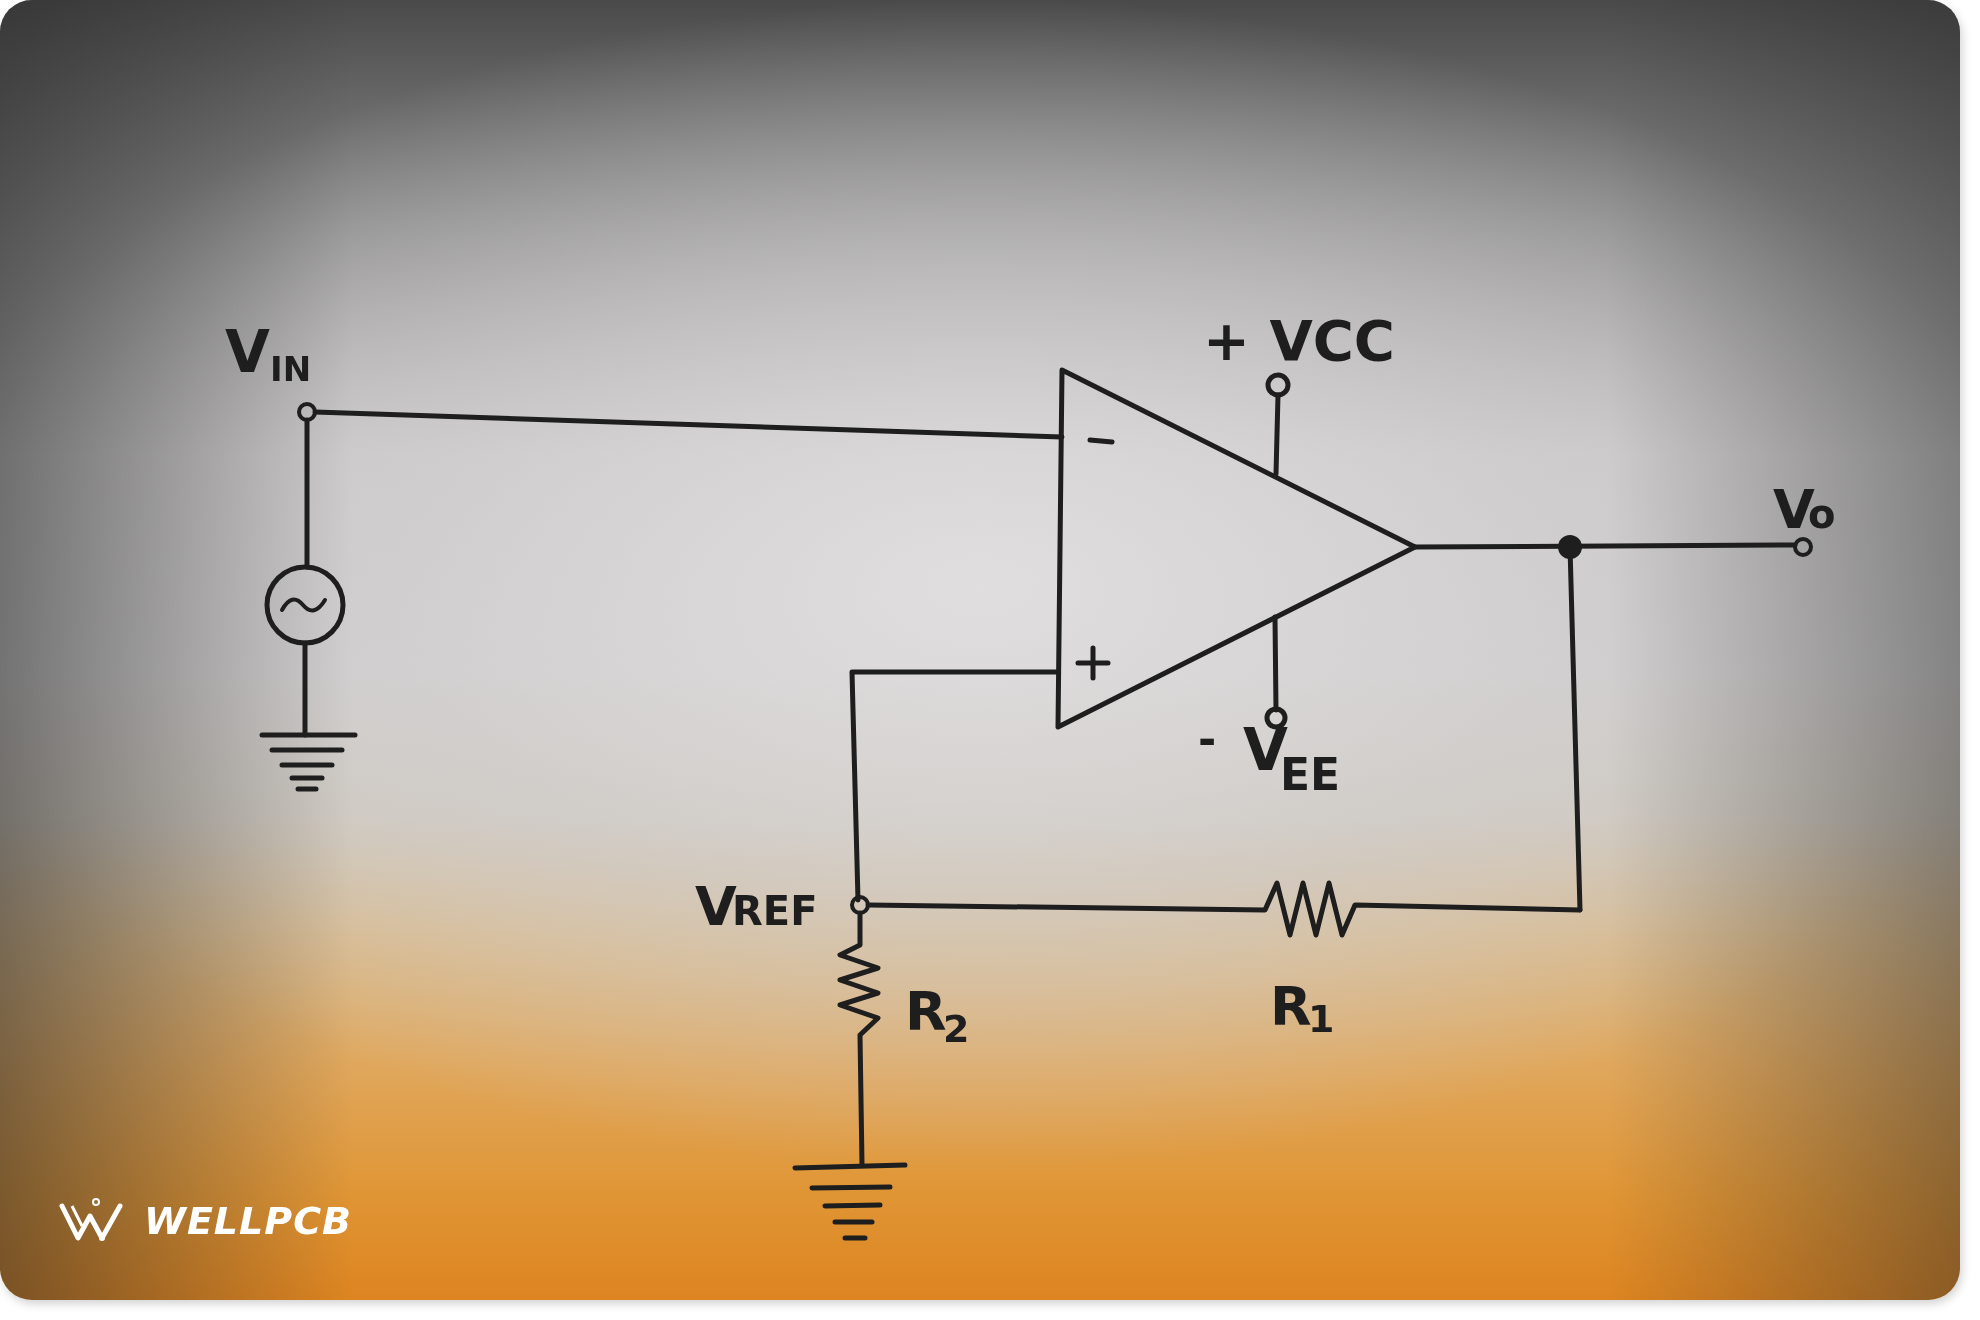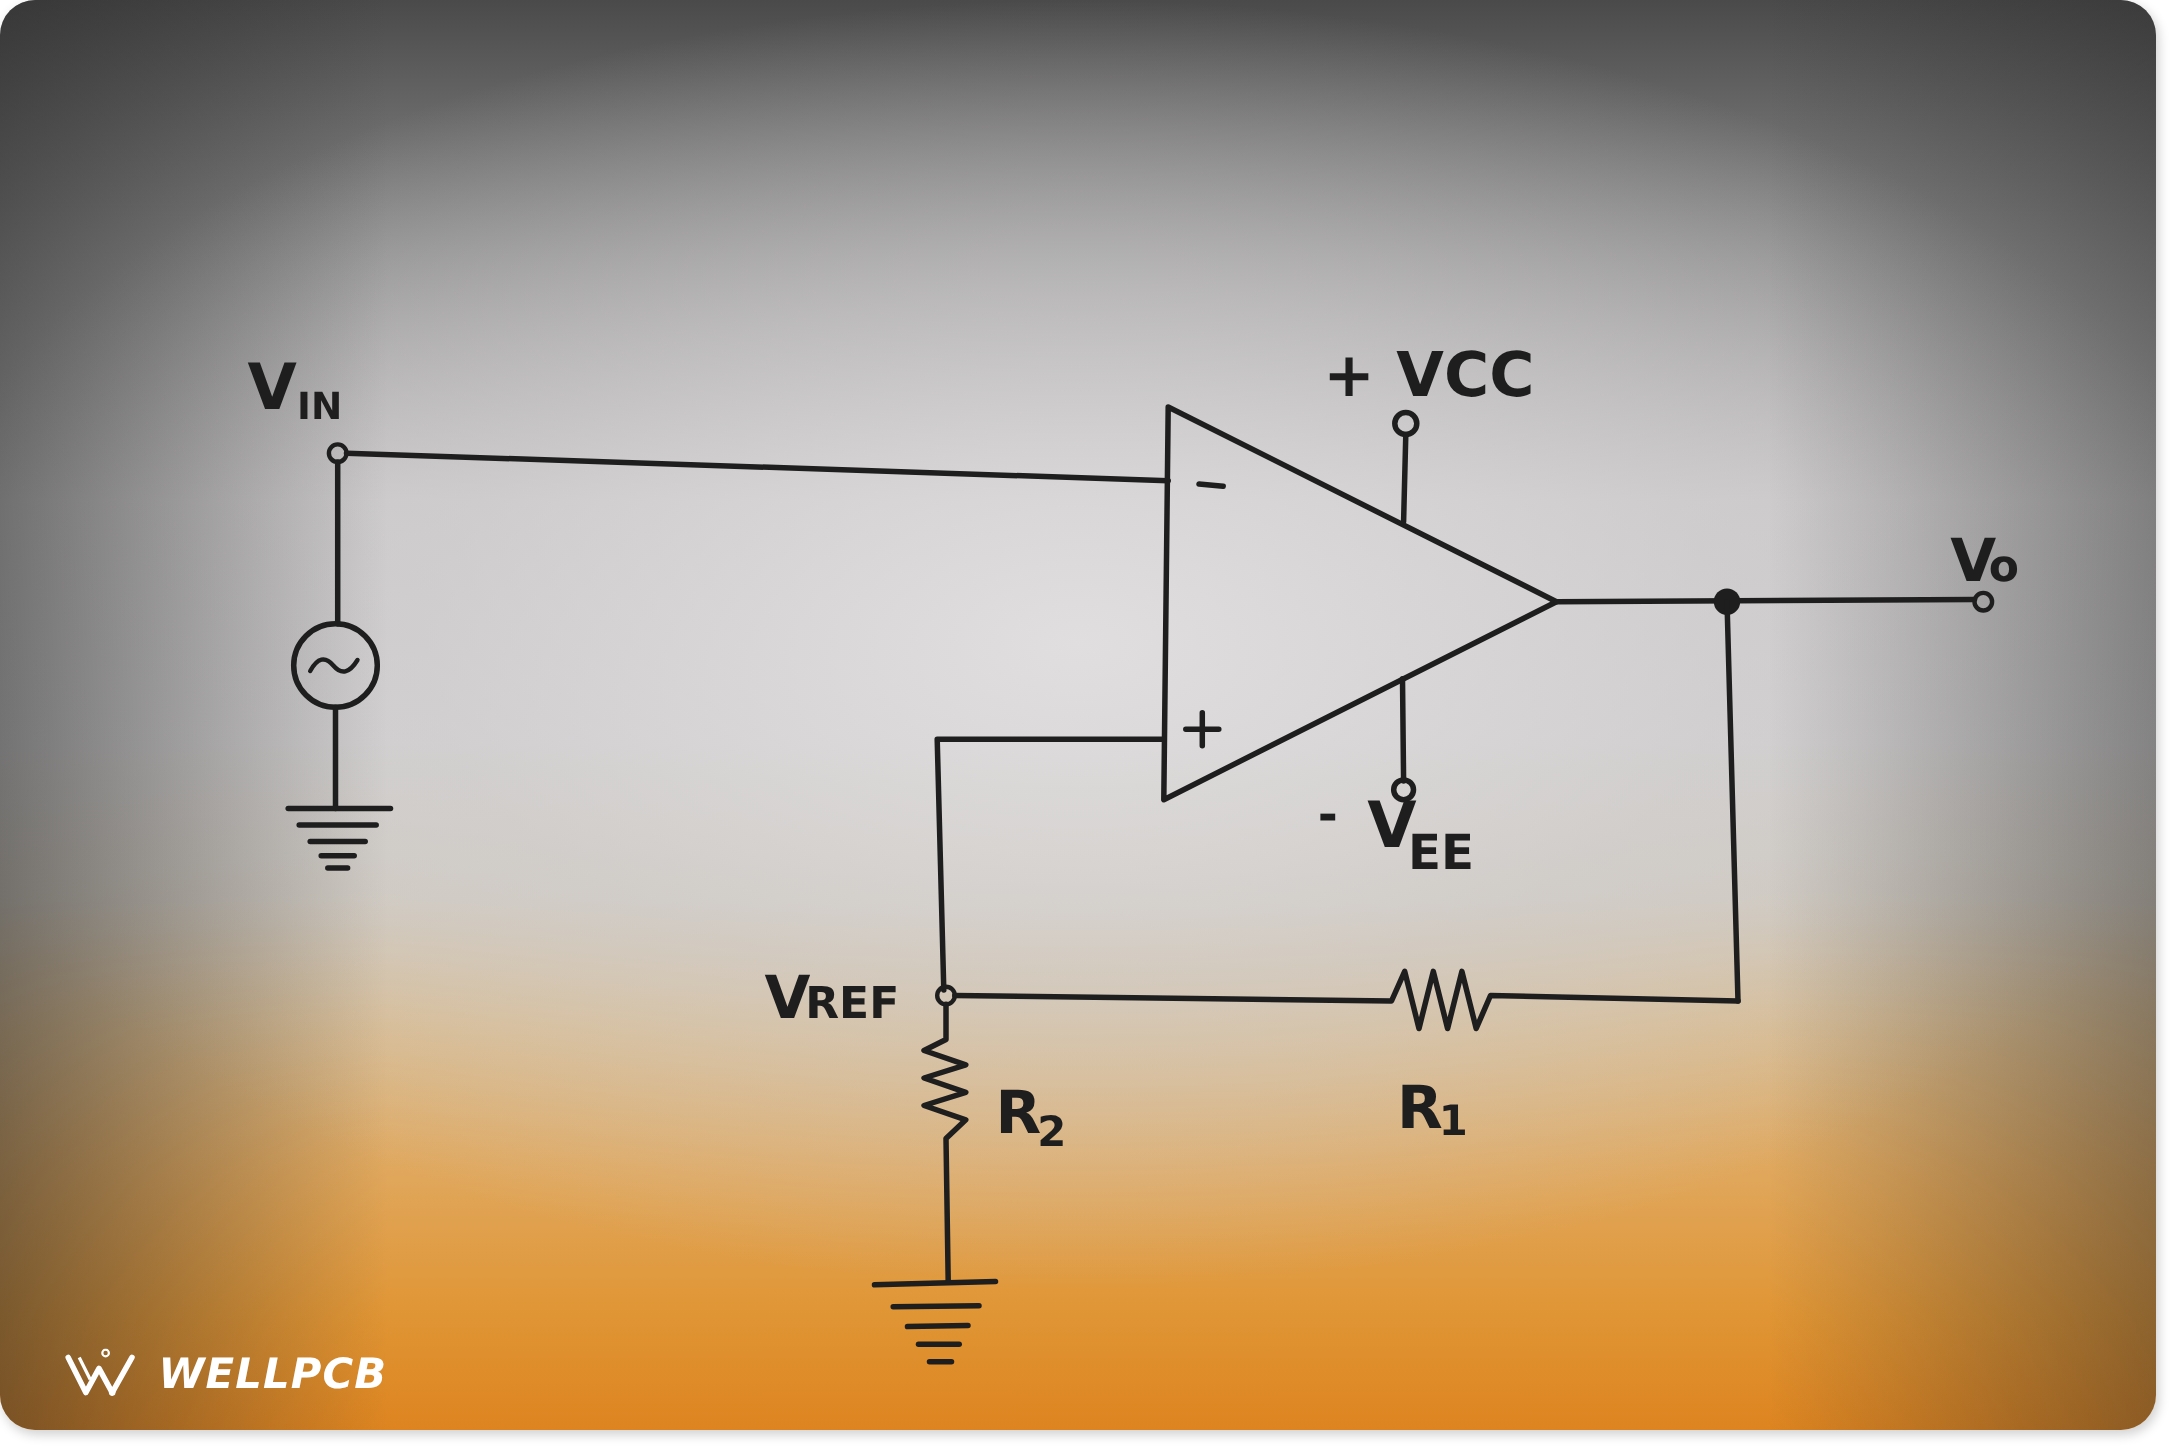--- a/index.html
+++ b/index.html
@@ -16,21 +16,21 @@
       position: absolute; inset: 0;
       background:
         linear-gradient(90deg, rgba(40,40,40,0.55) 0%, rgba(40,40,40,0.0) 18%, rgba(40,40,40,0.0) 82%, rgba(40,40,40,0.45) 100%);
       pointer-events: none;
     }
     svg.schem { position: absolute; left: 0; top: 0; width: 1960px; height: 1300px; }
     .wire { stroke: #1e1e1e; stroke-width: 5; fill: none; stroke-linecap: round; stroke-linejoin: round; }
     .thin { stroke-width: 4; }
     .lbl { font-family: "DejaVu Sans", sans-serif; fill: #1e1e1e; font-weight: bold; }
     .logo {
-      position: absolute; left: 58px; top: 1198px; display: flex; align-items: center; gap: 10px; margin-top: 28px;
+      position: absolute; left: 58px; top: 1198px; display: flex; align-items: center; gap: 10px;
     }
     .logo-text {
       font-family: "DejaVu Sans", sans-serif; font-weight: bold; font-style: italic;
       font-size: 38px; color: #ffffff; letter-spacing: 1px;
     }
   </style>
 </head>
 <body>
 
 <div class="card">

